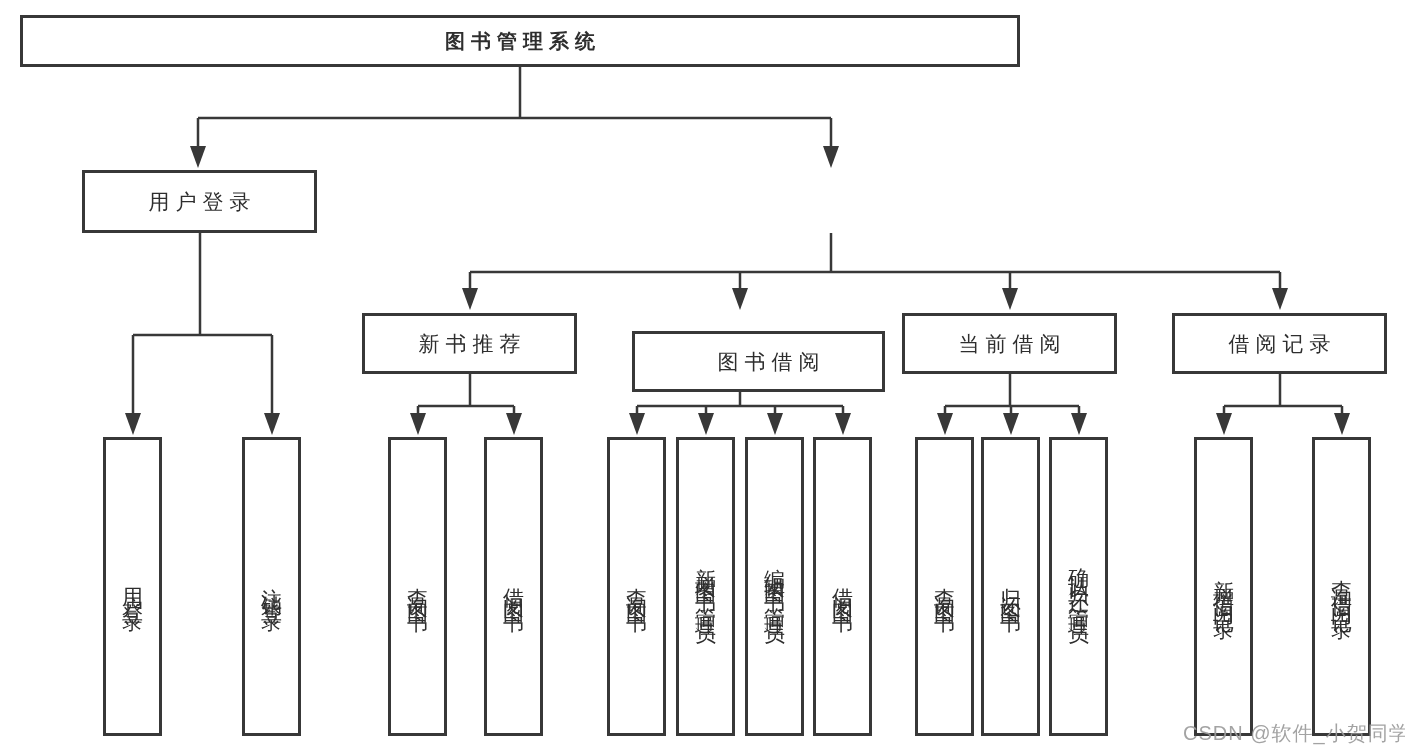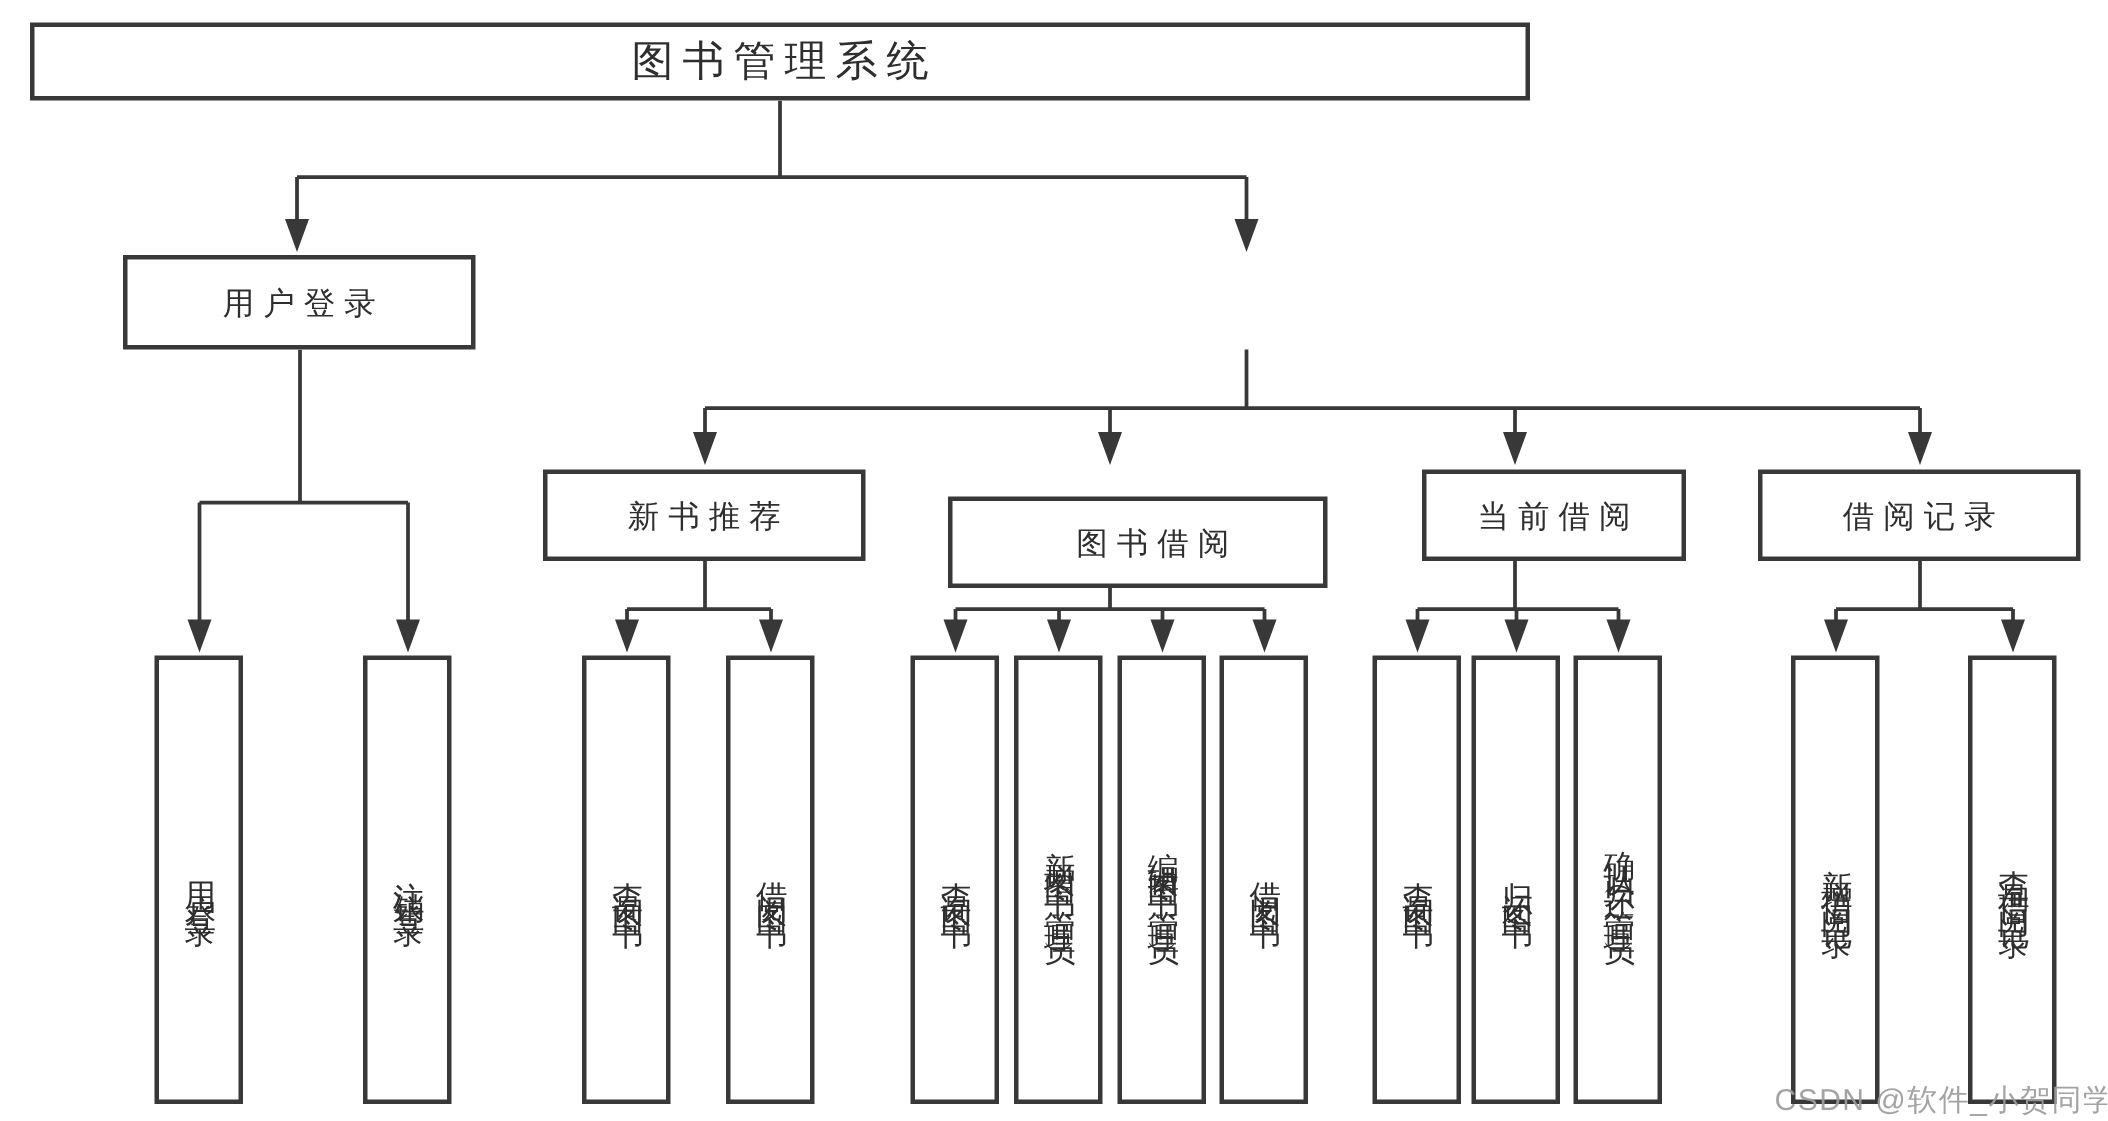--- a/index.html
+++ b/index.html
@@ -29,21 +29,21 @@
     border:3px solid var(--line);
     display:flex;align-items:center;justify-content:center;
     color:var(--text);
   }
   .hnode{
     font-size:21px;
     letter-spacing:6px;
     text-indent:6px;
     white-space:nowrap;
   }
-  .root{font-size:28px;}
+  .root{font-size:20px;font-weight:bold;}
   .leaf{
     width:59px;height:299px;top:437px;
   }
   .leaf .vtext{
     writing-mode:vertical-rl;
     text-orientation:mixed;
     font-size:21px;
     letter-spacing:8px;
     white-space:nowrap;
     color:var(--text);
@@ -120,21 +120,21 @@
   <div class="node hnode" style="left:82px;top:170px;width:235px;height:63px;">
     <span>用户登录</span>
   </div>
 
   <div class="node hnode" style="left:362px;top:313px;width:215px;height:61px;">
     <span>新书推荐</span>
   </div>
   <div class="node hnode" style="left:632px;top:331px;width:253px;height:61px;padding-left:20px;">
     <span>图书借阅</span>
   </div>
-  <div class="node hnode" style="left:902px;top:313px;width:176px;height:61px;margin-left:46px;">
+  <div class="node hnode" style="left:902px;top:313px;width:215px;height:61px;">
     <span>当前借阅</span>
   </div>
   <div class="node hnode" style="left:1172px;top:313px;width:215px;height:61px;">
     <span>借阅记录</span>
   </div>
 
   <div class="node leaf" style="left:103px;">
     <span class="vtext">用户登录</span>
   </div>
   <div class="node leaf" style="left:242px;">

